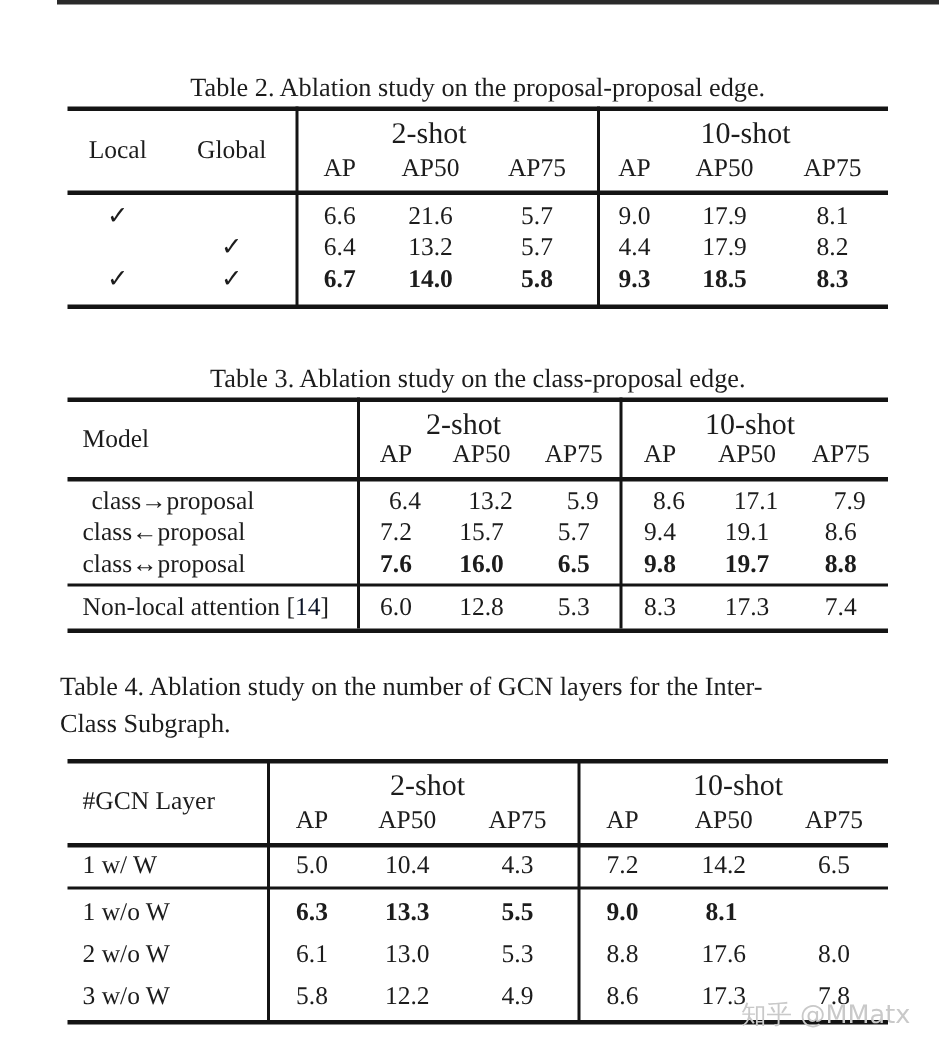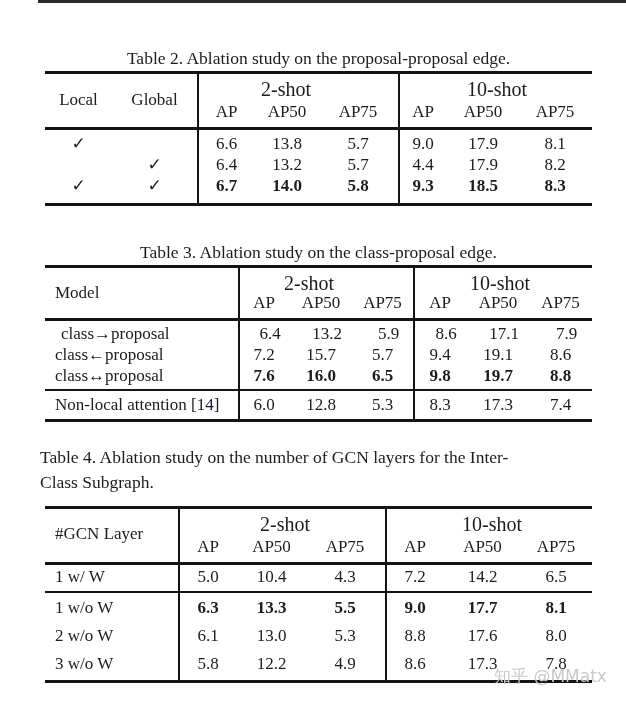--- a/index.html
+++ b/index.html
@@ -66,21 +66,21 @@
   <div class="cell t2c7">AP50</div>
   <div class="cell t2c8">AP75</div>
 </div>
 
 <div class="hrule" style="left:45px; top:127px; width:547px;"></div>
 
 <div class="cellrow" style="left:45px; top:133px; height:21px;">
   <div class="cell t2c1">✓</div>
   <div class="cell t2c2"></div>
   <div class="cell t2c3">6.6</div>
-  <div class="cell t2c4">13.8</div>
+  <div class="cell t2c4">21.6</div>
   <div class="cell t2c5">5.7</div>
   <div class="cell t2c6">9.0</div>
   <div class="cell t2c7">17.9</div>
   <div class="cell t2c8">8.1</div>
 </div>
 
 <div class="cellrow" style="left:45px; top:154px; height:21px;">
   <div class="cell t2c1"></div>
   <div class="cell t2c2">✓</div>
   <div class="cell t2c3">6.4</div>
@@ -211,21 +211,20 @@
 </div>
 
 <div class="hrule thin" style="left:45px; top:591px; width:547px;"></div>
 
 <div class="cellrow" style="left:45px; top:595px; height:26px;">
   <div class="cell t4c1 left">1 w/o W</div>
   <div class="cell t4c2 b">6.3</div>
   <div class="cell t4c3 b">13.3</div>
   <div class="cell t4c4 b">5.5</div>
   <div class="cell t4c5 b">9.0</div>
-  <div class="cell t4c6 b">17.7</div>
   <div class="cell t4c7 b">8.1</div>
 </div>
 
 <div class="cellrow" style="left:45px; top:623px; height:26px;">
   <div class="cell t4c1 left">2 w/o W</div>
   <div class="cell t4c2">6.1</div>
   <div class="cell t4c3">13.0</div>
   <div class="cell t4c4">5.3</div>
   <div class="cell t4c5">8.8</div>
   <div class="cell t4c6">17.6</div>

